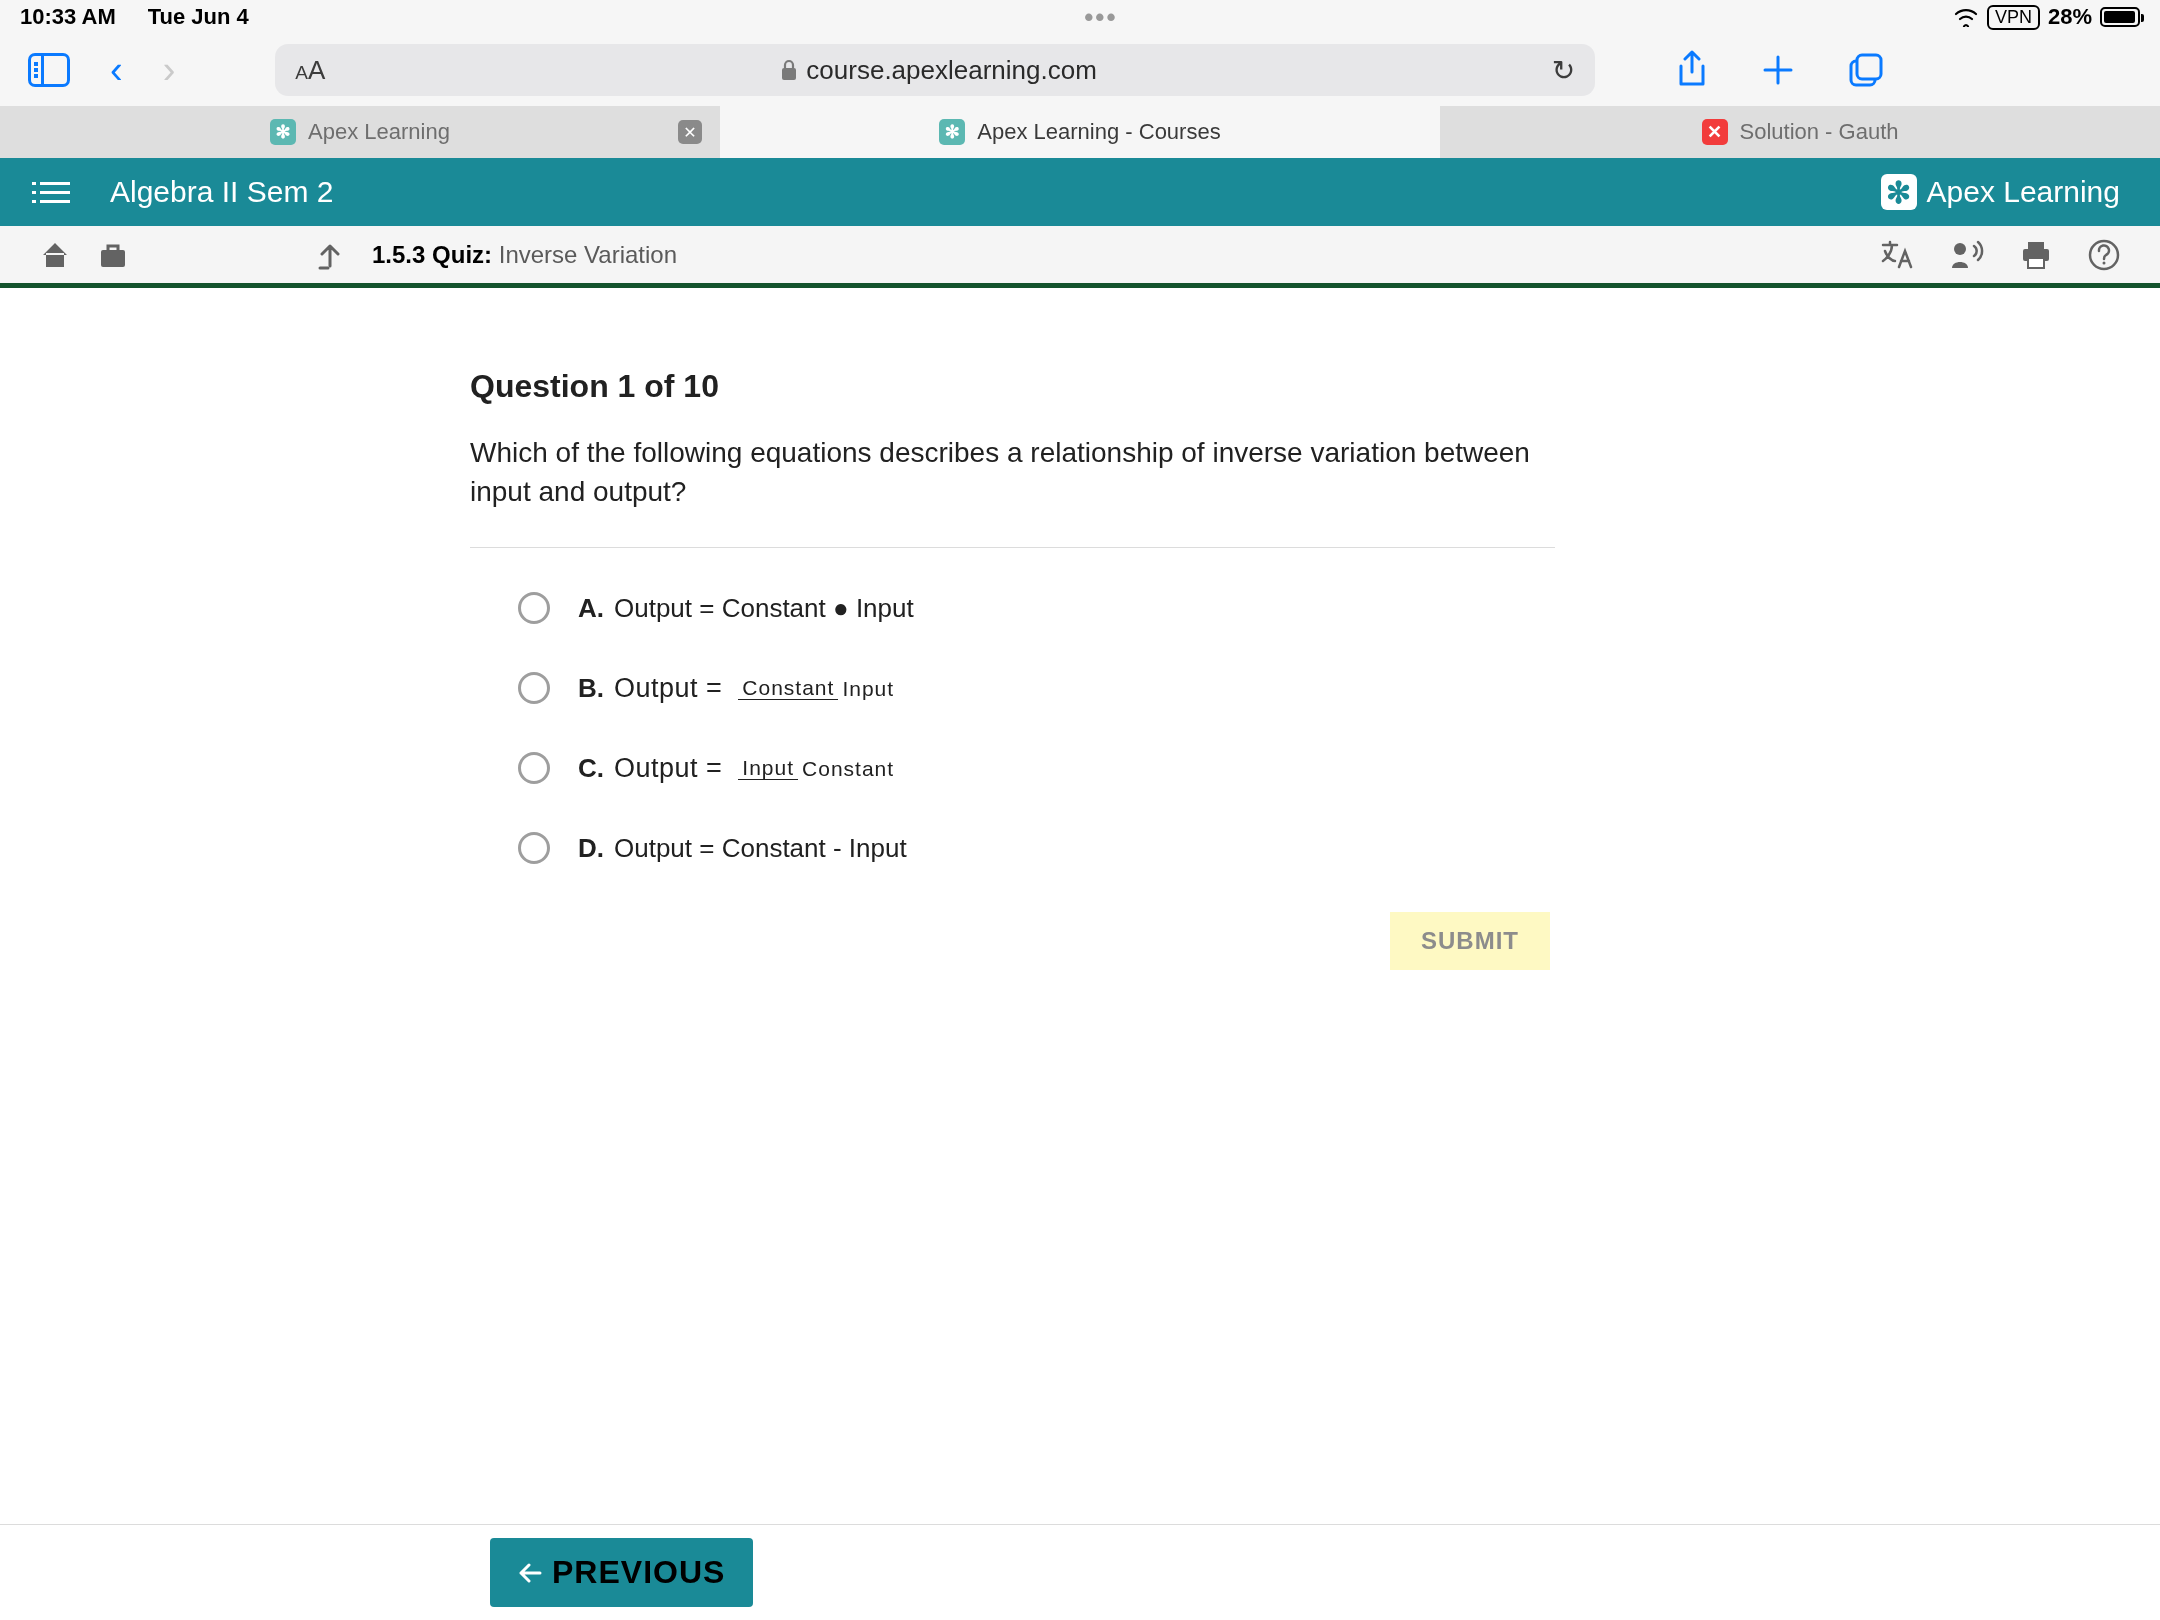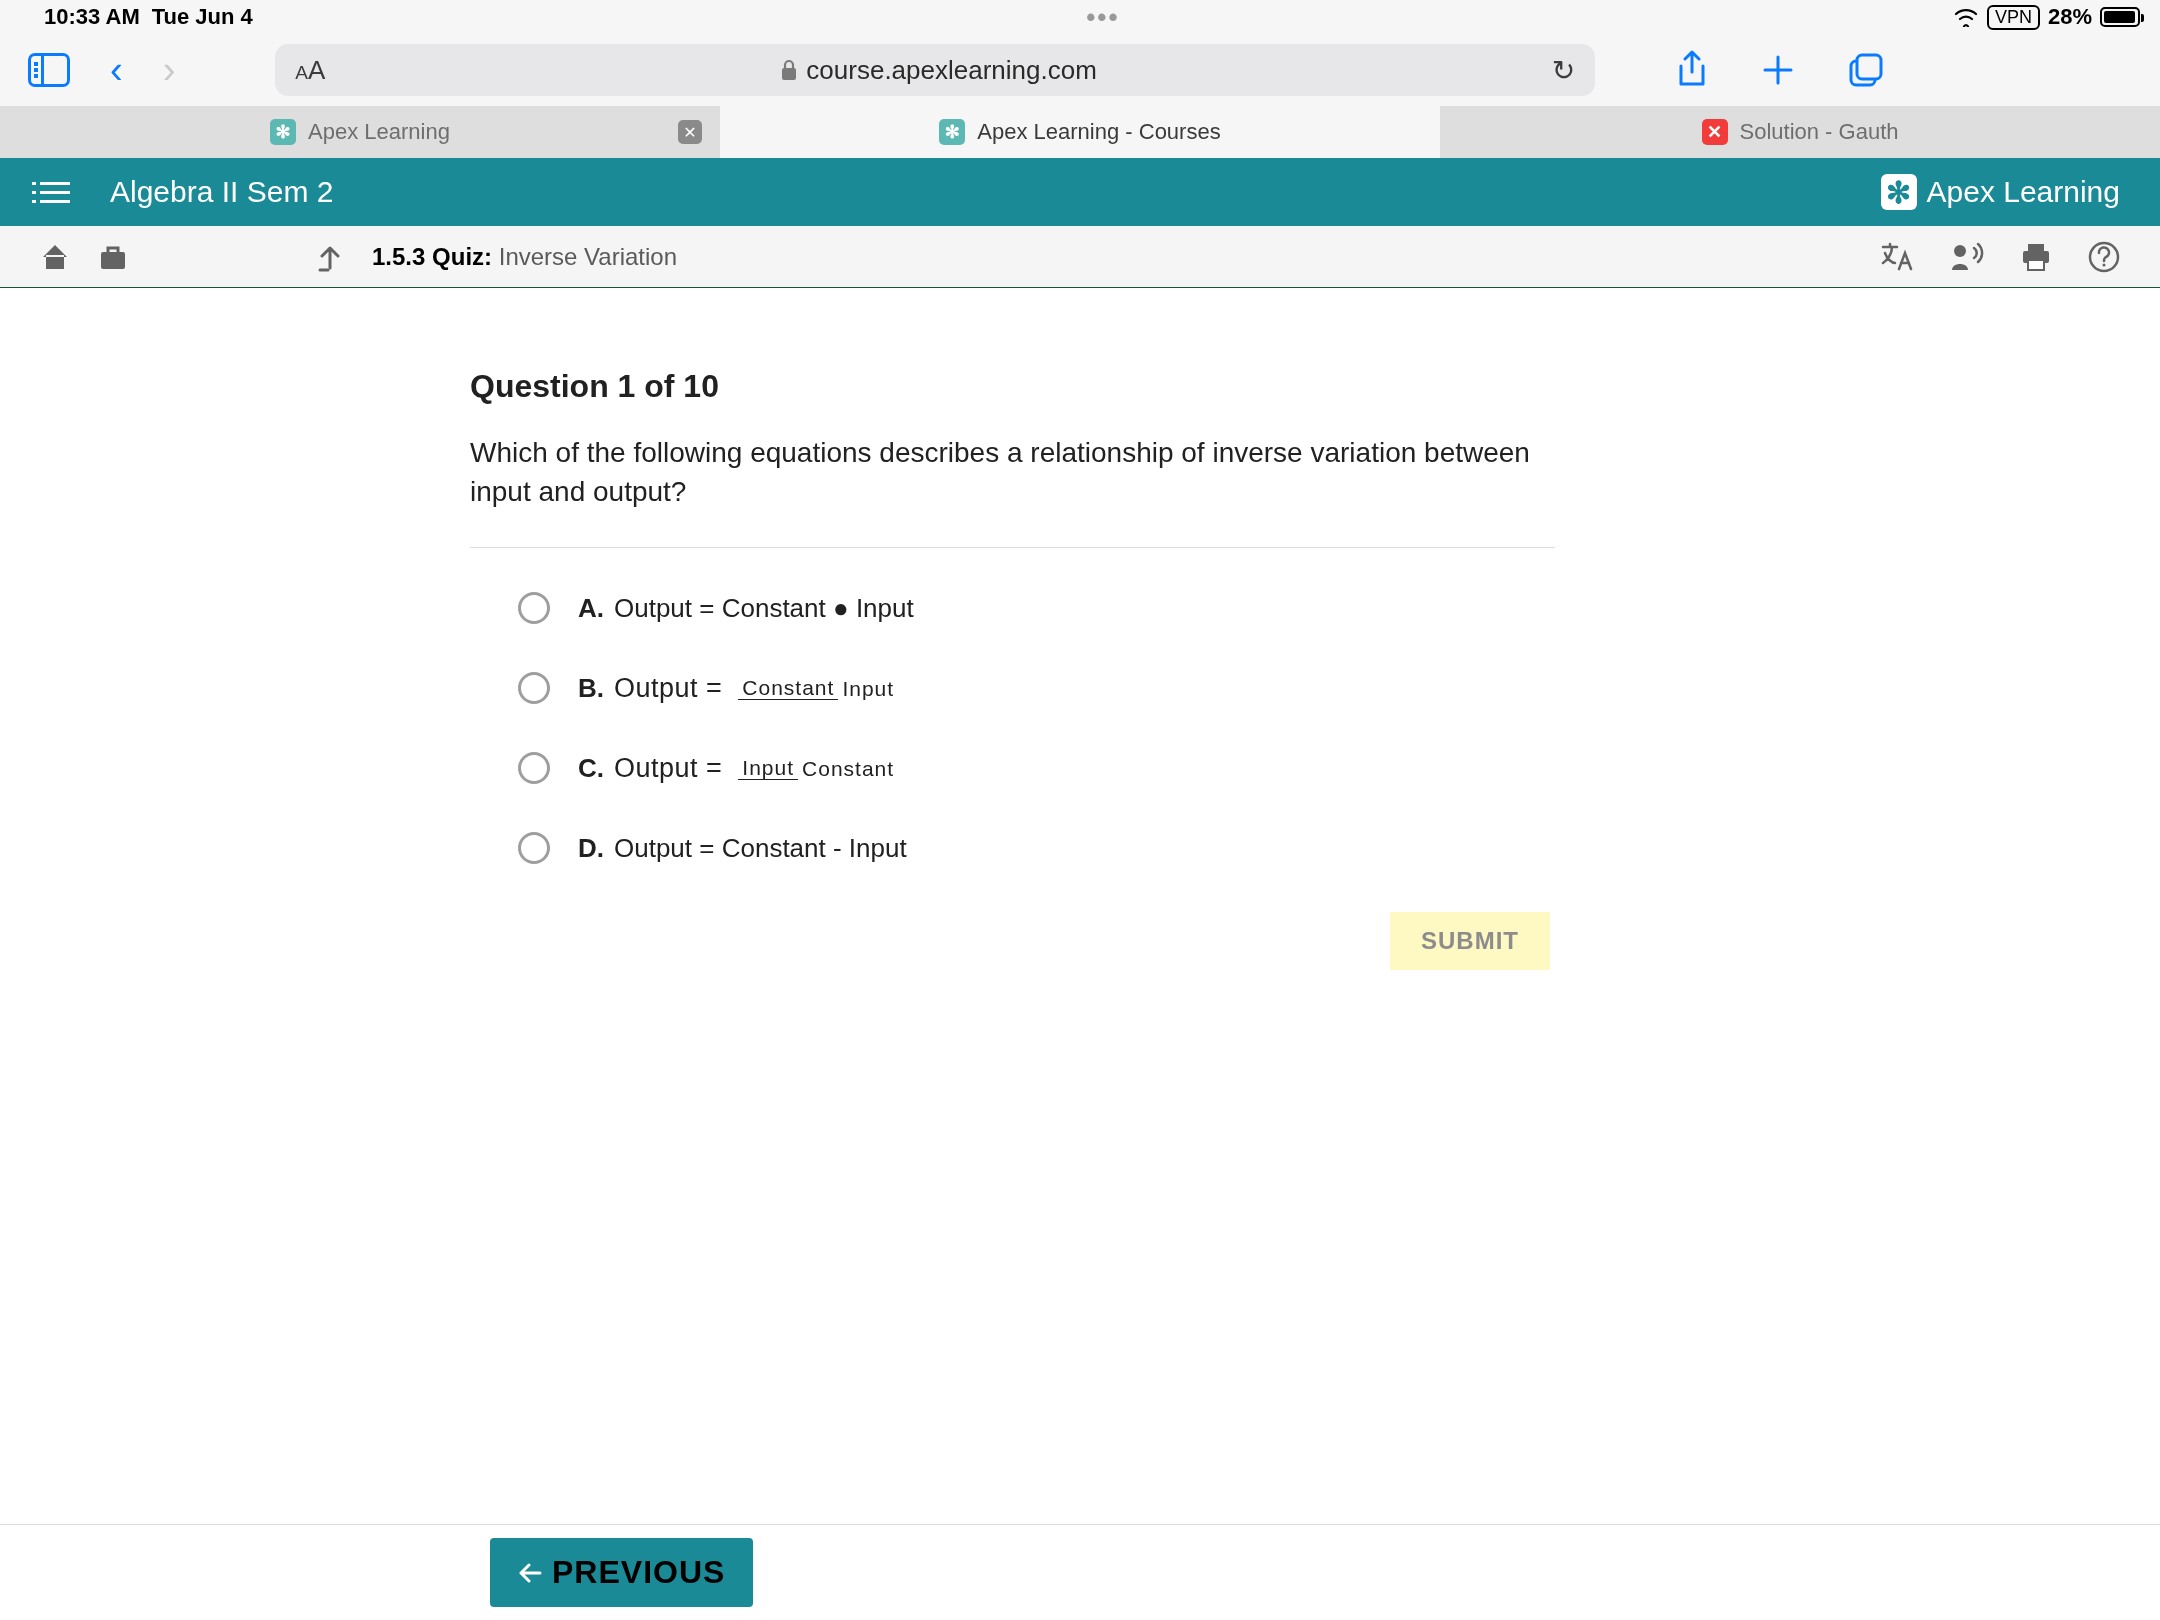--- a/index.html
+++ b/index.html
@@ -1,20 +1,20 @@
 <!DOCTYPE html>
 <html><head>
 <meta charset="utf-8">
 <style>
 * { margin: 0; padding: 0; box-sizing: border-box; }
 body { font-family: -apple-system, BlinkMacSystemFont, "Helvetica Neue", Arial, sans-serif; background: #fff; width: 2160px; height: 1620px; overflow: hidden; }
 
 
 .status-bar { height: 34px; display: flex; align-items: center; padding: 0 20px; font-size: 22px; font-weight: 600; background: #f6f6f6; }
-.status-left { display: flex; gap: 12px; margin-left: 24px; }
+.status-left { display: flex; gap: 32px; }
 .status-center { flex: 1; display: flex; justify-content: center; color: #999; font-size: 26px; letter-spacing: 2px; }
 .status-right { display: flex; align-items: center; gap: 8px; }
 .vpn-badge { border: 2px solid #000; border-radius: 6px; padding: 0 6px; font-size: 18px; font-weight: 500; }
 .battery { width: 40px; height: 20px; border: 2.5px solid #000; border-radius: 5px; position: relative; }
 .battery::after { content: ""; position: absolute; right: -6px; top: 5px; width: 3px; height: 8px; background: #000; border-radius: 0 2px 2px 0; }
 .battery-fill { position: absolute; left: 2px; top: 2px; bottom: 2px; width: 85%; background: #000; border-radius: 2px; }
 
 
 .browser-bar { height: 72px; display: flex; align-items: center; padding: 0 28px; gap: 40px; background: #f6f6f6; }
 .sidebar-toggle { width: 42px; height: 34px; border: 3px solid #0a7aff; border-radius: 7px; position: relative; }
@@ -44,21 +44,21 @@
 
 .app-header { height: 68px; background: #1a8a97; display: flex; align-items: center; padding: 0 40px; color: #fff; }
 .menu-icon { display: flex; flex-direction: column; gap: 6px; margin-right: 40px; }
 .menu-icon span { width: 30px; height: 3px; background: #fff; position: relative; }
 .menu-icon span::before { content: ""; position: absolute; left: -8px; top: 0; width: 4px; height: 3px; background: #fff; }
 .course-title { font-size: 30px; font-weight: 400; }
 .apex-logo { margin-left: auto; display: flex; align-items: center; gap: 10px; font-size: 30px; font-weight: 500; }
 .logo-mark { width: 36px; height: 36px; background: #fff; border-radius: 6px; display: inline-flex; align-items: center; justify-content: center; color: #1a8a97; font-weight: bold; position: relative; }
 
 
-.sub-bar { height: 62px; background: #f5f5f5; border-bottom: 1px solid #14532d; display: flex; align-items: center; padding: 0 40px; gap: 28px; }
+.sub-bar { height: 62px; background: #f5f5f5; border-bottom: 5px solid #14532d; display: flex; align-items: center; padding: 0 40px; gap: 28px; }
 .sub-icon { color: #636363; }
 .breadcrumb-sep { color: #636363; margin-left: 160px; }
 .quiz-label { font-size: 24px; }
 .quiz-num { font-weight: 700; }
 .quiz-type { font-weight: 700; }
 .quiz-title { font-weight: 400; color: #5a5a5a; }
 .sub-right { margin-left: auto; display: flex; gap: 36px; align-items: center; color: #636363; }
 
 
 .content { padding: 80px 0 0 470px; }

